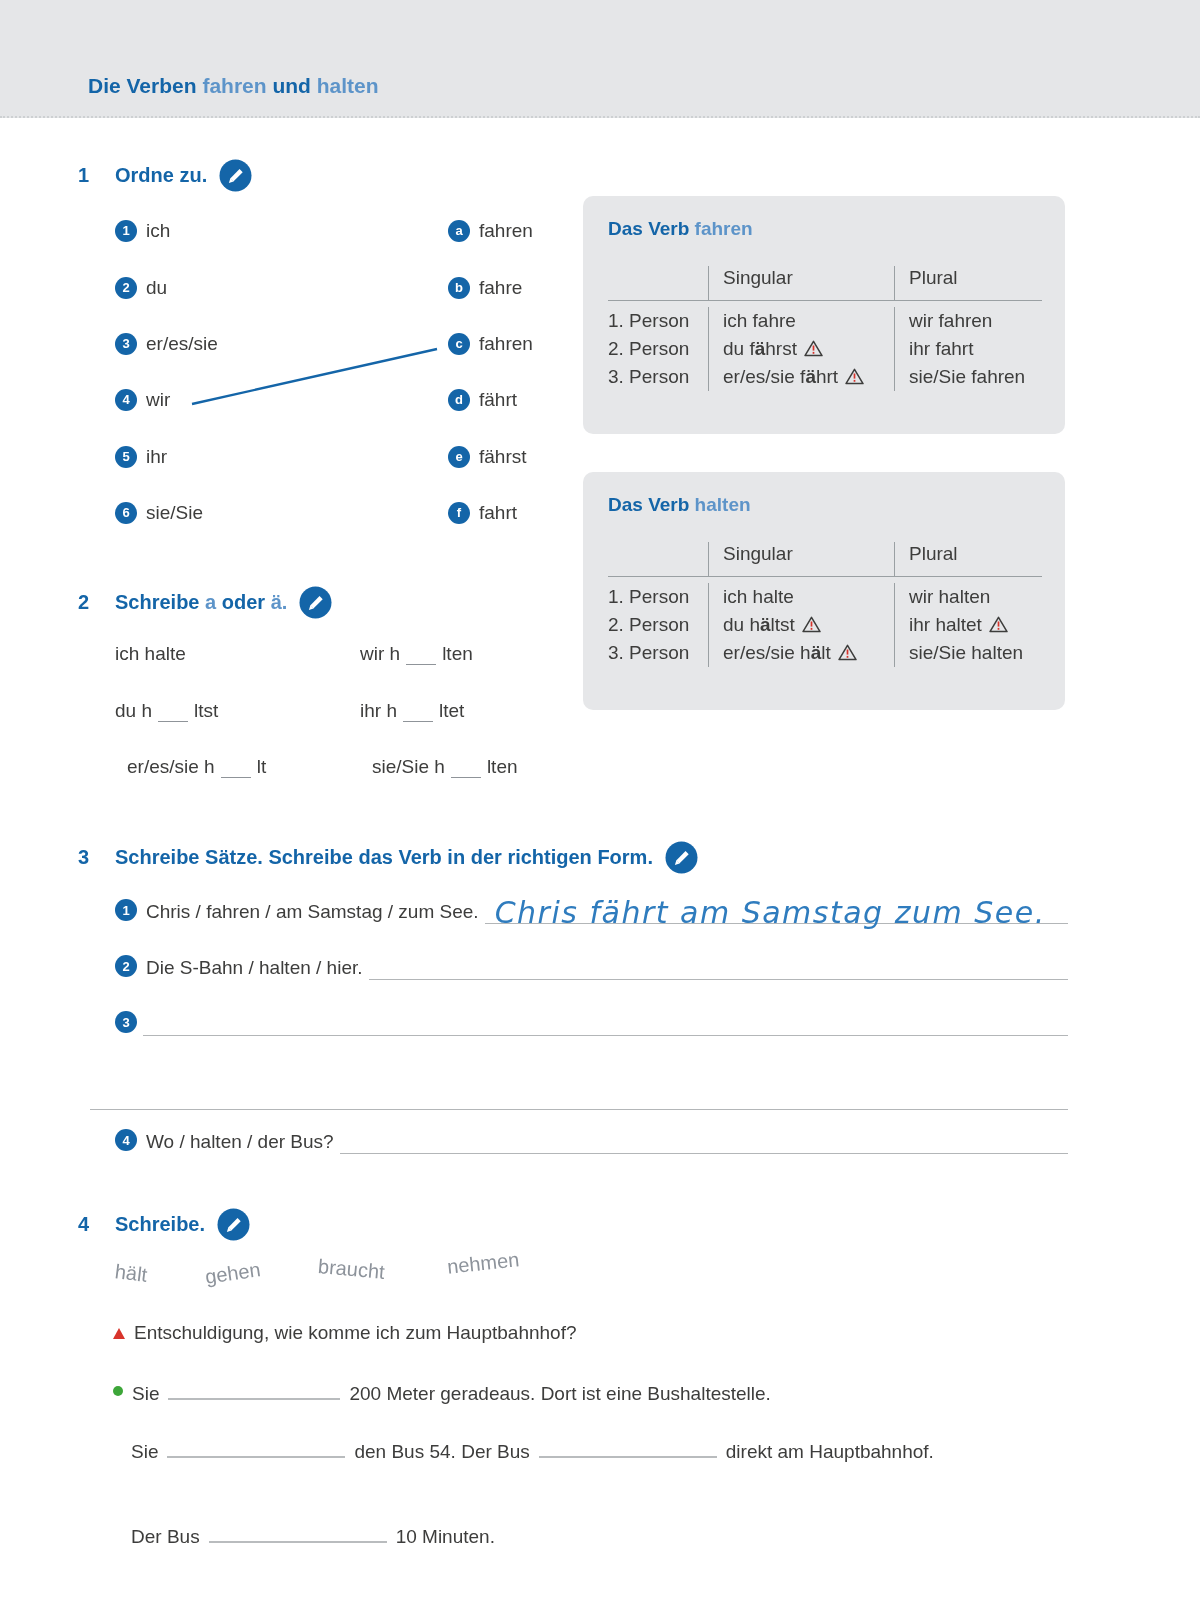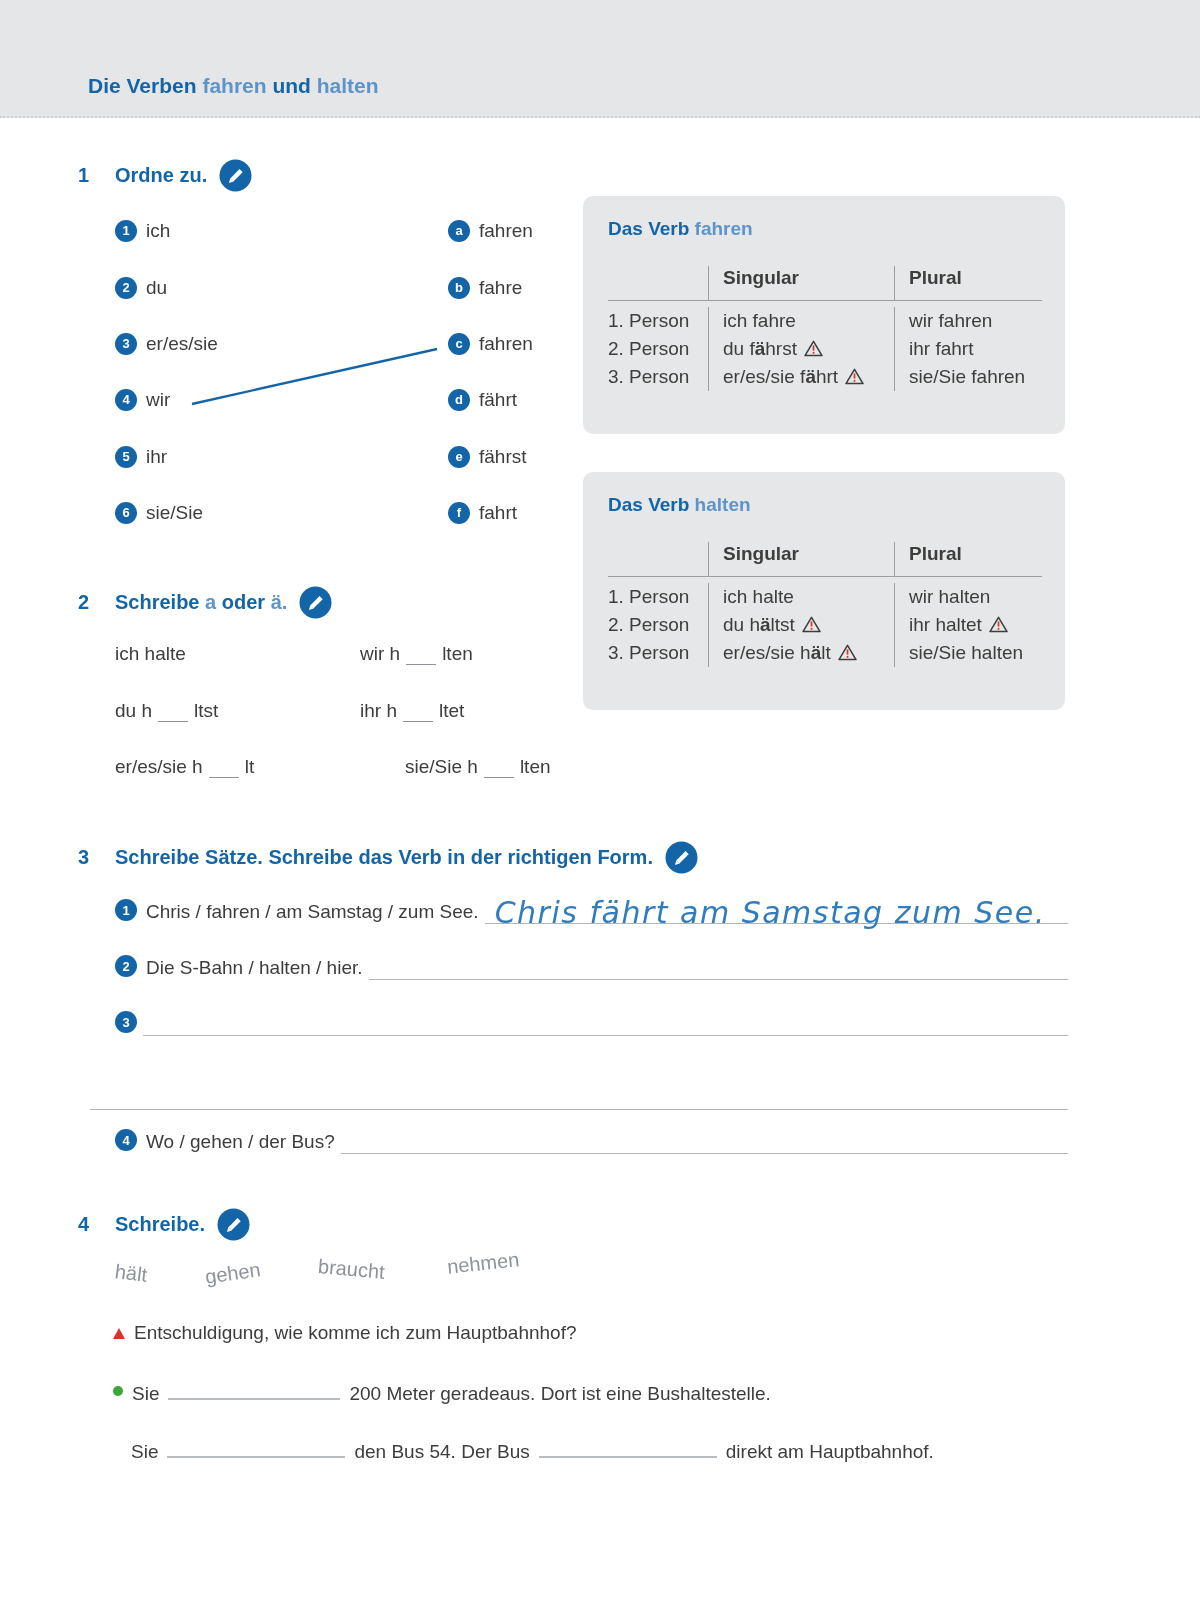--- a/index.html
+++ b/index.html
@@ -20,21 +20,21 @@
   
   .m-item{display:flex;align-items:center;gap:9px;font-size:19px;height:23px;white-space:nowrap;}
   .bdg{flex:0 0 auto;width:22px;height:22px;border-radius:50%;background:#1465a8;color:#fff;
        font-size:13px;font-weight:bold;display:inline-flex;align-items:center;justify-content:center;}
 
   
   .gbox{width:482px;height:238px;background:#e6e7e9;box-sizing:border-box;padding:22px 18px 0 25px;border-radius:10px;}
   .gbox-title{font-size:19px;font-weight:bold;color:#1465a8;margin-bottom:26px;}
   .vtable{display:grid;grid-template-columns:100px 186px 148px;font-size:19px;}
   .vc{line-height:28px;white-space:nowrap;}
-  .vc.h{font-weight:bold;line-height:24px;padding-bottom:10px;}
+  .vc.h{font-weight:normal;line-height:24px;padding-bottom:10px;}
   .bl{border-left:1.5px solid #9aa0a3;padding-left:14px;}
   .vsep{grid-column:1/-1;border-bottom:1.5px solid #9aa0a3;margin-bottom:6px;}
   .ba{font-weight:bold;}
   .warn{width:19px;height:17px;vertical-align:-2px;margin-left:7px;}
 
   
   .ex2-row{display:flex;font-size:19px;white-space:nowrap;}
   .ex2-row .c1{width:245px;}
   .blank-s{display:inline-block;width:30px;height:1.05em;border-bottom:1.6px solid #8f9499;
            margin:0 6px;vertical-align:bottom;}
@@ -196,21 +196,21 @@
       </svg>
   </div>
   <div class="abs ex2-row" style="left:115px;top:643px;">
     <span class="c1"><span>ich halte</span></span>
     <span><span>wir h</span><span class="blank-s"></span><span>lten</span></span>
   </div>
   <div class="abs ex2-row" style="left:115px;top:700px;">
     <span class="c1"><span>du h</span><span class="blank-s"></span><span>ltst</span></span>
     <span><span>ihr h</span><span class="blank-s"></span><span>ltet</span></span>
   </div>
-  <div class="abs ex2-row" style="left:115px;top:756px;gap:45px;">
+  <div class="abs ex2-row" style="left:127px;top:756px;">
     <span class="c1"><span>er/es/sie h</span><span class="blank-s"></span><span>lt</span></span>
     <span><span>sie/Sie h</span><span class="blank-s"></span><span>lten</span></span>
   </div>
 
   <div class="abs ex-head" style="left:78px;top:841px;">
     <span class="ex-num">3</span>
     <span>Schreibe Sätze. Schreibe das Verb in der richtigen Form.</span>
     <svg class="pc" viewBox="0 0 34 34">
         <circle cx="17" cy="17" r="16.5" fill="#1465a8"></circle>
         <path d="M10.2 24.8 L11.7 19.9 L15 23.2 Z" fill="#fff"></path>
@@ -230,21 +230,21 @@
     <span class="w-prompt">Die S-Bahn / halten / hier.</span>
     <span class="wline"></span>
   </div>
   <div class="abs w-row" style="left:115px;top:1002px;">
     <span class="bdg">3</span>
     <span class="wline"></span>
   </div>
   <div class="abs xline" style="left:90px;top:1076px;width:978px;height:33px;"></div>
   <div class="abs w-row" style="left:115px;top:1120px;">
     <span class="bdg">4</span>
-    <span class="w-prompt">Wo / gehen / der Bus?</span>
+    <span class="w-prompt">Wo / halten / der Bus?</span>
     <span class="wline"></span>
   </div>
 
   <div class="abs ex-head" style="left:78px;top:1208px;">
     <span class="ex-num">4</span>
     <span>Schreibe.</span>
     <svg class="pc" viewBox="0 0 34 34">
         <circle cx="17" cy="17" r="16.5" fill="#1465a8"></circle>
         <path d="M10.2 24.8 L11.7 19.9 L15 23.2 Z" fill="#fff"></path>
         <line x1="13.2" y1="21.6" x2="22.8" y2="12" stroke="#fff" stroke-width="4.6"></line>
@@ -266,14 +266,19 @@
     <span class="blank-l" style="width:172px;"></span>
     <span>200 Meter geradeaus. Dort ist eine Bushaltestelle.</span>
   </div>
   <div class="abs d-row" style="left:131px;top:1436px;">
     <span>Sie</span>
     <span class="blank-l" style="width:178px;"></span>
     <span>den Bus 54. Der Bus</span>
     <span class="blank-l" style="width:178px;"></span>
     <span>direkt am Hauptbahnhof.</span>
   </div>
+  <div class="abs d-row" style="left:131px;top:1521px;">
+    <span>Der Bus</span>
+    <span class="blank-l" style="width:178px;"></span>
+    <span>10 Minuten.</span>
+  </div>
 
 </div>
 
 </body></html>

